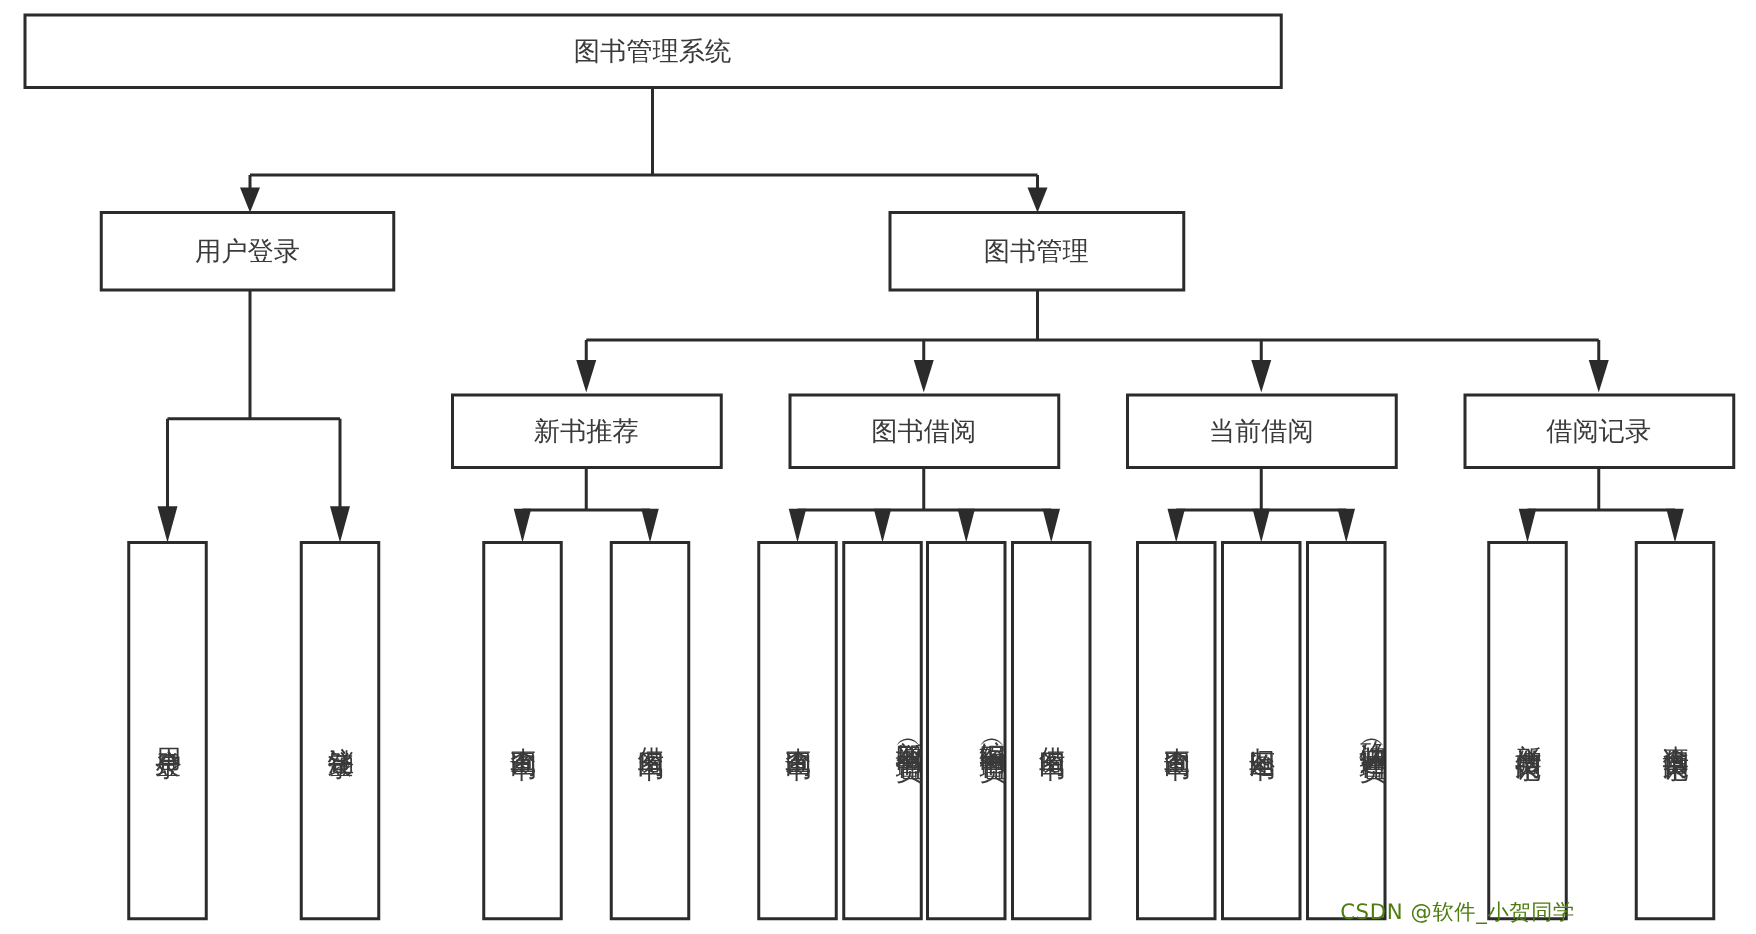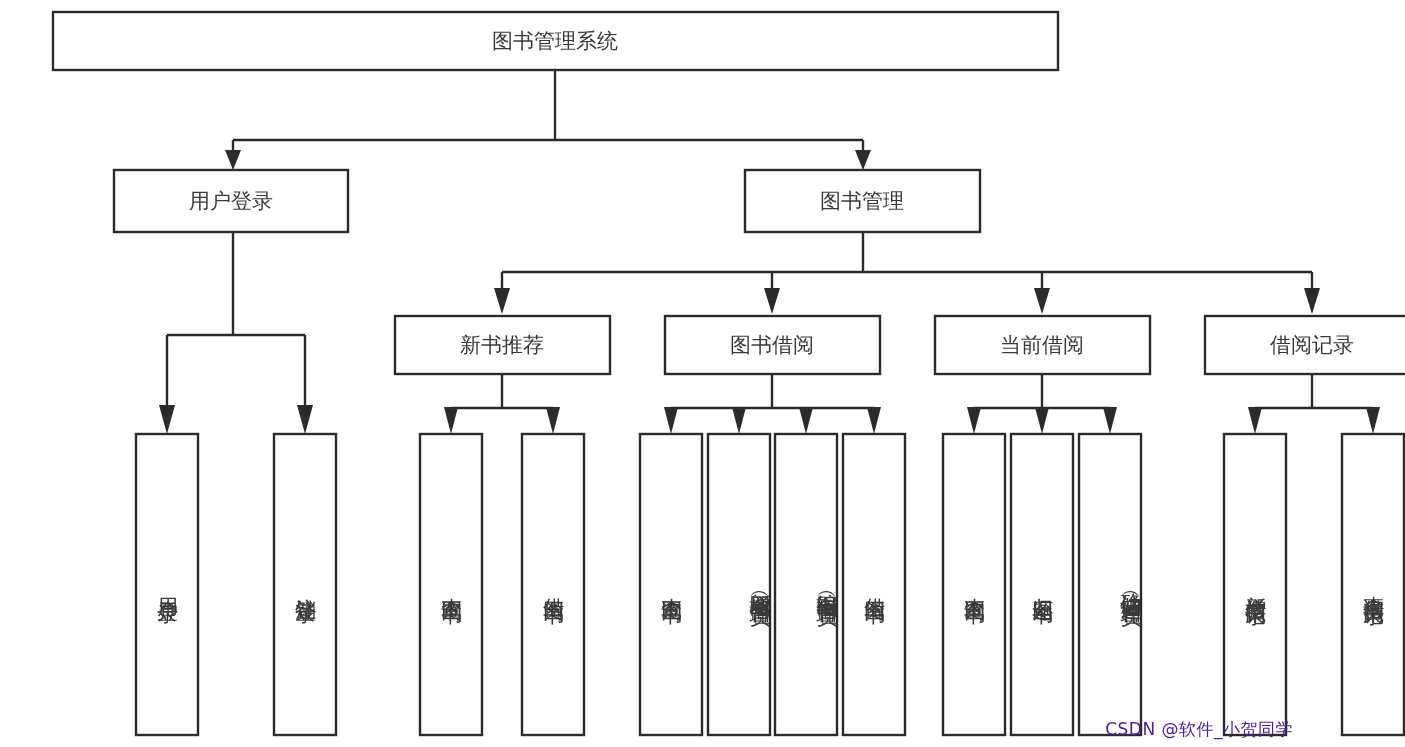--- a/index.html
+++ b/index.html
@@ -11,21 +11,20 @@
     width: 1405px;
     height: 747px;
     font-family: "DejaVu Sans", "Liberation Sans", sans-serif;
     overflow: hidden;
   }
   #diagram-root {
     position: relative;
     width: 1272px;
     height: 747px;
     background: #ffffff;
-    margin-left: 33px;
   }
   svg#tree-svg {
     position: absolute;
     left: 0;
     top: 0;
     width: 1405px;
     height: 747px;
   }
   .node-box {
     fill: #ffffff;
@@ -61,21 +60,21 @@
     text-align: center;
     white-space: nowrap;
     pointer-events: none;
   }
   .watermark {
     position: absolute;
     right: 12px;
     bottom: 6px;
     font-family: "DejaVu Sans", "Liberation Sans", sans-serif;
     font-size: 17px;
-    color: #4c1d95;
+    color: #4d7c0f;
     white-space: nowrap;
     letter-spacing: 0.5px;
   }
 </style>
 </head>
 <body>
 
 <div id="diagram-root">
 
   <svg id="tree-svg" viewBox="0 0 1405 747" xmlns="http://www.w3.org/2000/svg">

